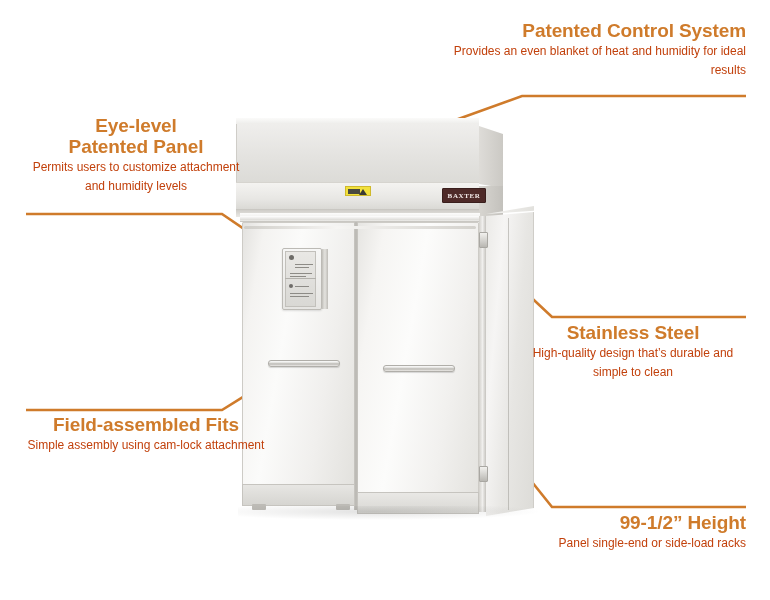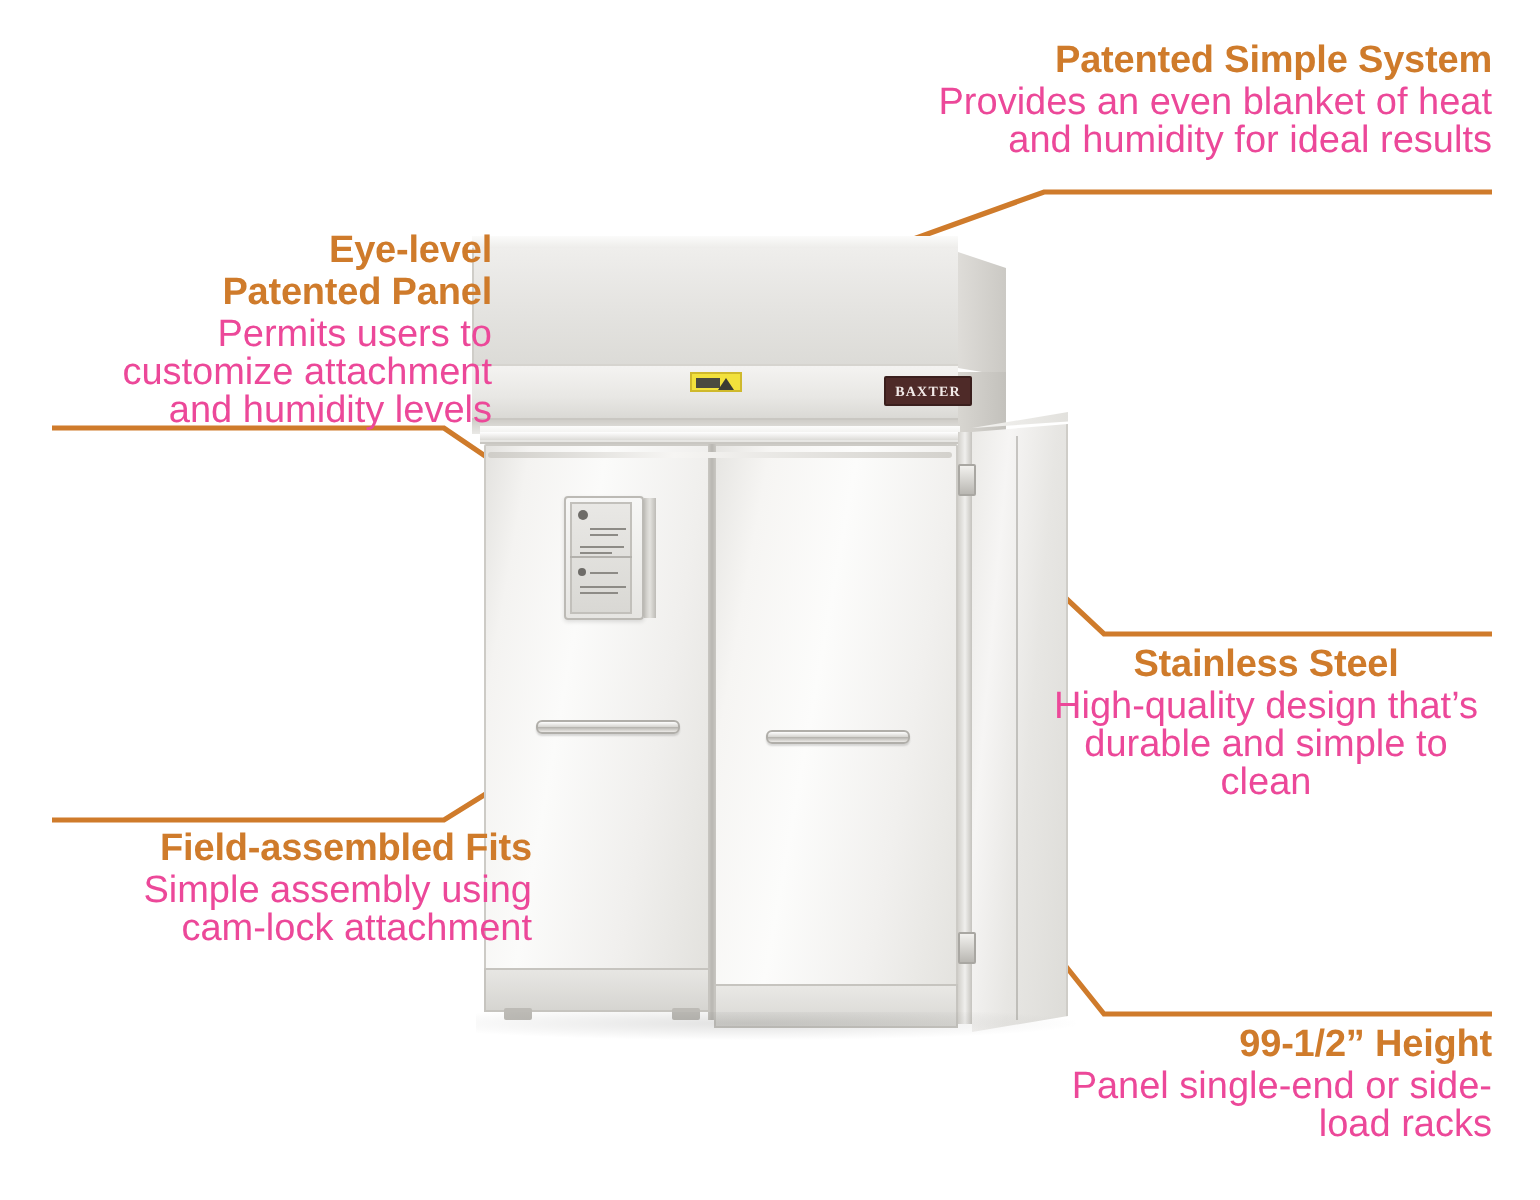--- a/index.html
+++ b/index.html
@@ -16,27 +16,27 @@
   
   .callout { position:absolute; }
   .callout .heading {
     color:#cf7b2b;
     font-weight:bold;
     font-size:19px;
     line-height:21px;
     letter-spacing:-0.1px;
   }
   .callout .body {
-    color:#ec4899;
-    font-size:19px;
+    color:#c2410c;
+    font-size:12px;
     line-height:19px;
     margin-top:1px;
   }
   .align-right { text-align:right; }
-  .align-left  { text-align:right; }
+  .align-left  { text-align:center; }
 
   #callout-airflow   { left:440px; top:20px;  width:306px; }
   #callout-control   { left:26px;  top:115px; width:220px; }
   #callout-field     { left:26px;  top:414px; width:240px; }
   #callout-steel     { left:520px; top:322px; width:226px;text-align:center; }
   #callout-height    { left:520px; top:512px; width:226px; }
 
   
   #leaders { position:absolute; left:0; top:0; width:770px; height:600px; }
 
@@ -283,21 +283,21 @@
     <div class="px hinge" id="hinge-b"></div>
 
     <div class="px base-left"></div>
     <div class="px base-right"></div>
     <div class="px foot" id="foot-1"></div>
     <div class="px foot" id="foot-2"></div>
     <div class="px floor-shadow"></div>
   </div>
 
   <div class="callout align-right" id="callout-airflow">
-    <div class="heading">Patented Simple System</div>
+    <div class="heading">Patented Control System</div>
     <div class="body">Provides an even blanket of heat and humidity for ideal results</div>
   </div>
 
   <div class="callout align-left" id="callout-control">
     <div class="heading">Eye-level</div>
     <div class="heading">Patented Panel</div>
     <div class="body">Permits users to customize attachment and humidity levels</div>
   </div>
 
   <div class="callout align-left" id="callout-field">

